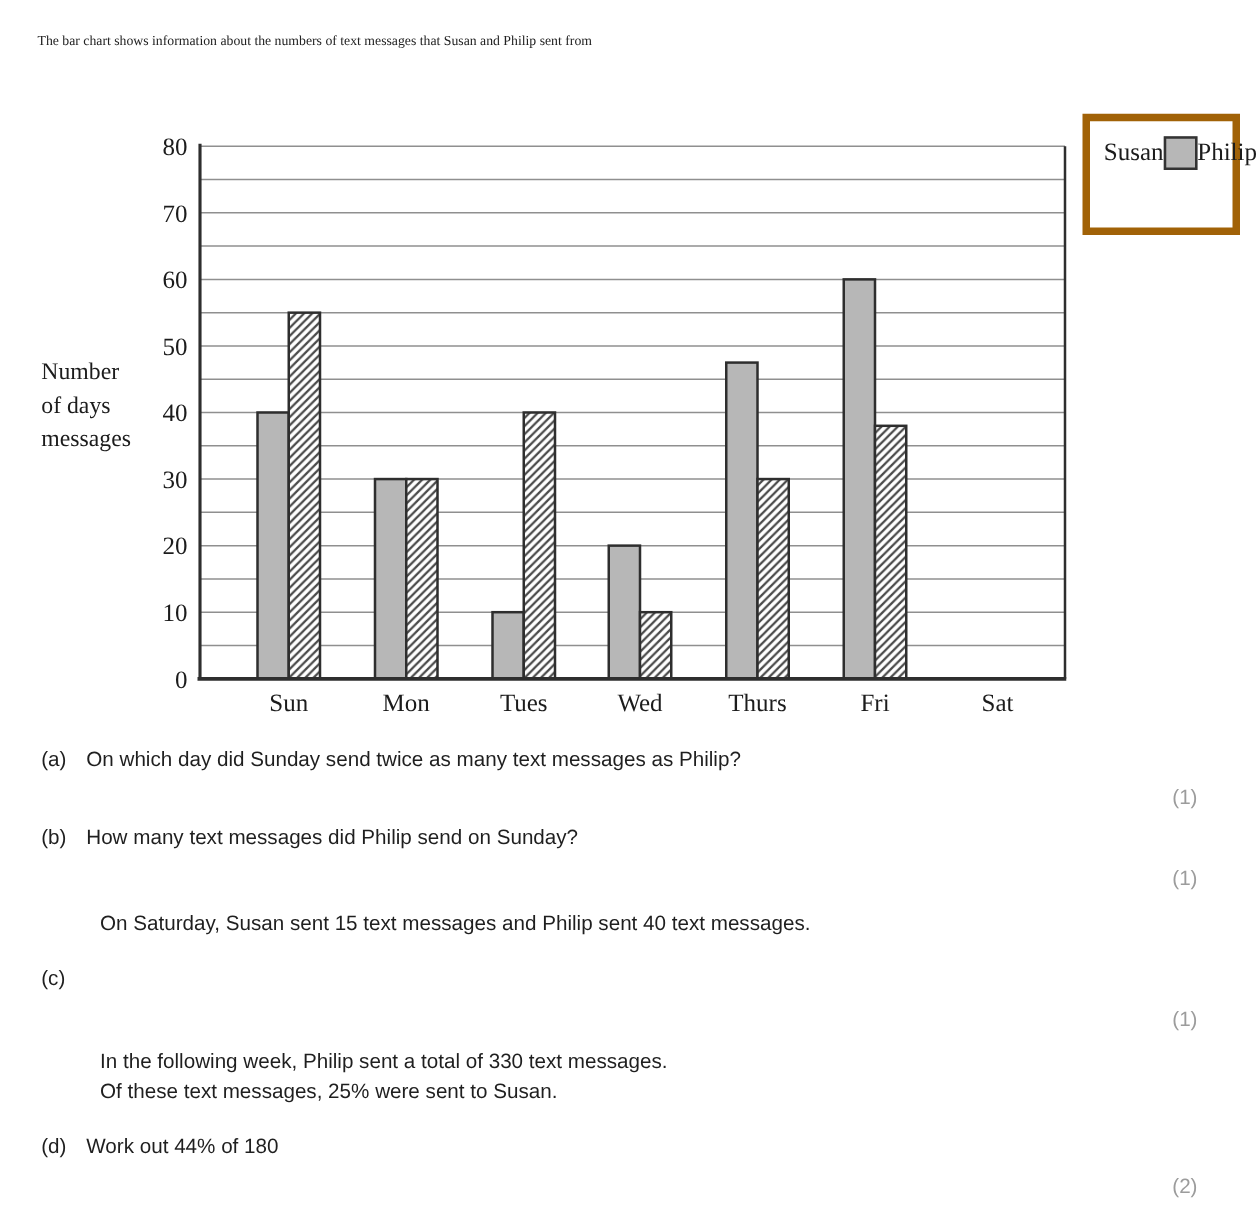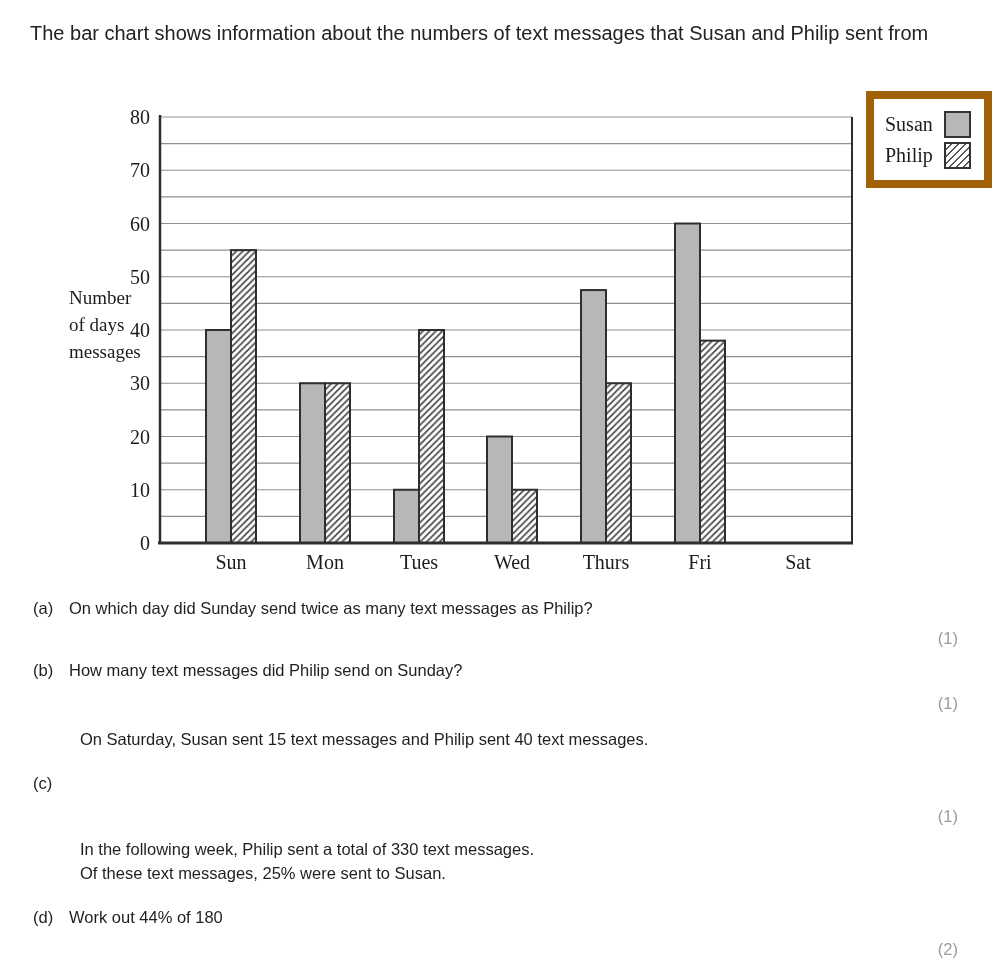--- a/index.html
+++ b/index.html
@@ -1,31 +1,31 @@
 <!DOCTYPE html>
 <html><head>
 <meta charset="utf-8">
 <style>
   html,body{margin:0;padding:0;background:#ffffff;}
   body{width:1005px;height:979px;position:relative;overflow:hidden;
        font-family:"Liberation Sans",sans-serif;color:#1f1f1f;}
 
   
-  .intro{position:absolute;left:30px;top:22px;font-size:20px;line-height:23px;color:#222;}
+  .intro{position:absolute;left:30px;top:22px;font-size:11px;line-height:23px;color:#222;font-family:Liberation Serif, serif;}
 
   
   .chart-svg{position:absolute;left:0;top:80px;}
 
   .y-title{position:absolute;left:33px;top:284px;
-           font-family:"Liberation Serif",serif;font-size:19px;line-height:27px;color:#1c1c1c;margin-left:36px;}
+           font-family:"Liberation Serif",serif;font-size:19px;line-height:27px;color:#1c1c1c;}
 
   
   .legend{position:absolute;left:866px;top:91px;width:126px;height:97px;
-          border:8px solid #a16207;background:#fff;box-sizing:border-box;
-          display:flex;flex-direction:column;justify-content:space-between;
+          border:6px solid #a16207;background:#fff;box-sizing:border-box;
+          display:flex;flex-direction:row;justify-content:space-between;
           padding:10px 13px 10px 11px;}
   .legend-row{display:flex;justify-content:space-between;align-items:center;height:30px;}
   .legend-label{font-family:"Liberation Serif",serif;font-size:20px;color:#1c1c1c;}
   .sw{width:27px;height:27px;border:2px solid #333;box-sizing:border-box;}
   .sw-solid{background:#b7b7b7;}
   .sw-hatch{background:repeating-linear-gradient(135deg,#ffffff 0 3.2px,#555555 3.2px 4.9px);}
 
   
   .q{position:absolute;left:33px;display:flex;font-size:16.5px;line-height:20px;color:#1f1f1f;}
   .q-label{width:36px;flex:none;}

